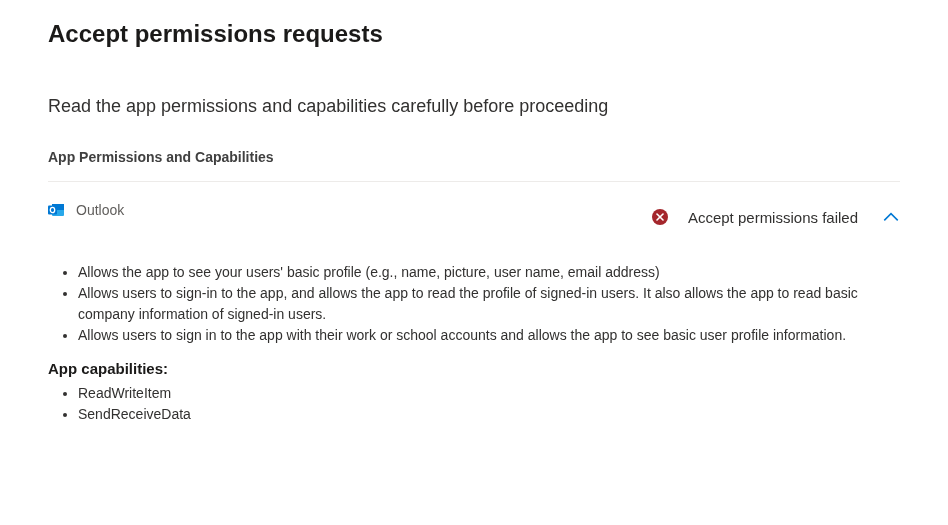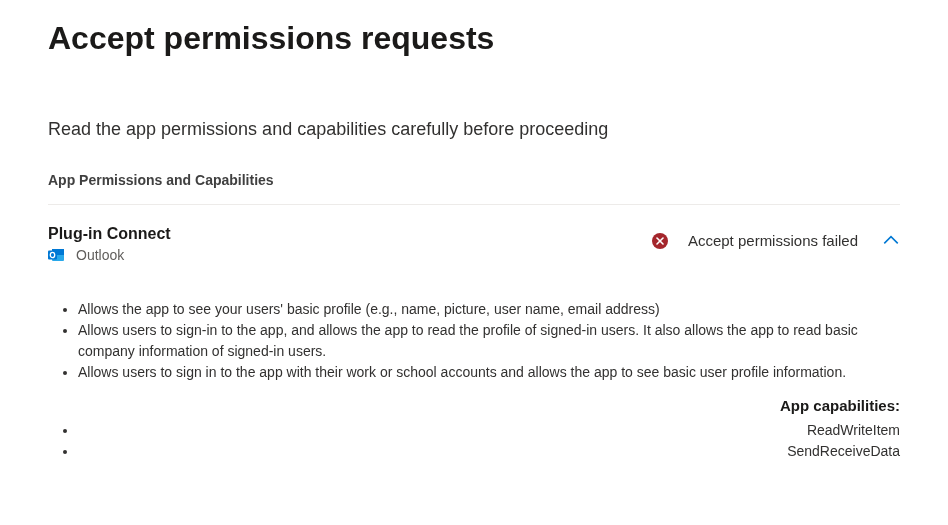--- a/index.html
+++ b/index.html
@@ -4,24 +4,24 @@
   <style>
     * { box-sizing: border-box; margin: 0; padding: 0; }
     body {
       font-family: "Segoe UI", -apple-system, BlinkMacSystemFont, sans-serif;
       color: #323130;
       padding: 20px 48px;
       width: 948px;
       background: #fff;
     }
     .page-title {
-      font-size: 32px;
+      font-size: 24px;
       font-weight: 700;
       color: #1b1a19;
-      margin-bottom: 62px;
+      margin-bottom: 48px;
     }
     .intro-text {
       font-size: 18px;
       color: #323130;
       margin-bottom: 32px;
     }
     .section-heading {
       font-size: 14px;
       font-weight: 700;
       color: #404040;
@@ -61,21 +61,21 @@
       flex-shrink: 0;
     }
     .plugin-right {
       display: flex;
       align-items: center;
       gap: 24px;
       padding-top: 6px;
     }
     .status {
       display: flex;
-      align-items: flex-end;
+      align-items: flex-start;
       gap: 20px;
       font-size: 15px;
       color: #323130;
     }
     .error-icon {
       width: 16px;
       height: 16px;
       border-radius: 50%;
       background: #a4262c;
       display: inline-flex;
@@ -91,21 +91,20 @@
       cursor: pointer;
     }
     .subsection-heading {
       font-size: 15px;
       font-weight: 600;
       color: #1b1a19;
       margin-bottom: 6px;
     }
     .subsection-block + .subsection-block {
       margin-top: 14px;
-      text-align: right;
     }
     ul {
       list-style: disc;
       padding-left: 30px;
     }
     ul li {
       font-size: 14px;
       color: #323130;
       line-height: 1.5;
     }
@@ -116,21 +115,20 @@
 <h1 class="page-title">Accept permissions requests</h1>
 
 <p class="intro-text">Read the app permissions and capabilities carefully before proceeding</p>
 
 <div class="section-heading">App Permissions and Capabilities</div>
 
 <hr class="divider">
 
 <div class="plugin-header">
   <div class="plugin-left">
-    <div class="plugin-title">Plug-in Connect</div>
     <div class="plugin-product">
       <span class="outlook-icon">
         <svg viewBox="0 0 16 16" width="16" height="16">
           <rect x="4" y="2" width="12" height="12" rx="1" fill="#28a8ea"></rect>
           <rect x="4" y="2" width="12" height="6" fill="#0078d4"></rect>
           <rect x="0" y="3.5" width="9" height="9" rx="1" fill="#0078d4"></rect>
           <ellipse cx="4.5" cy="8" rx="2.2" ry="2.7" fill="none" stroke="#fff" stroke-width="1.3"></ellipse>
         </svg>
       </span>
       <span>Outlook</span>

